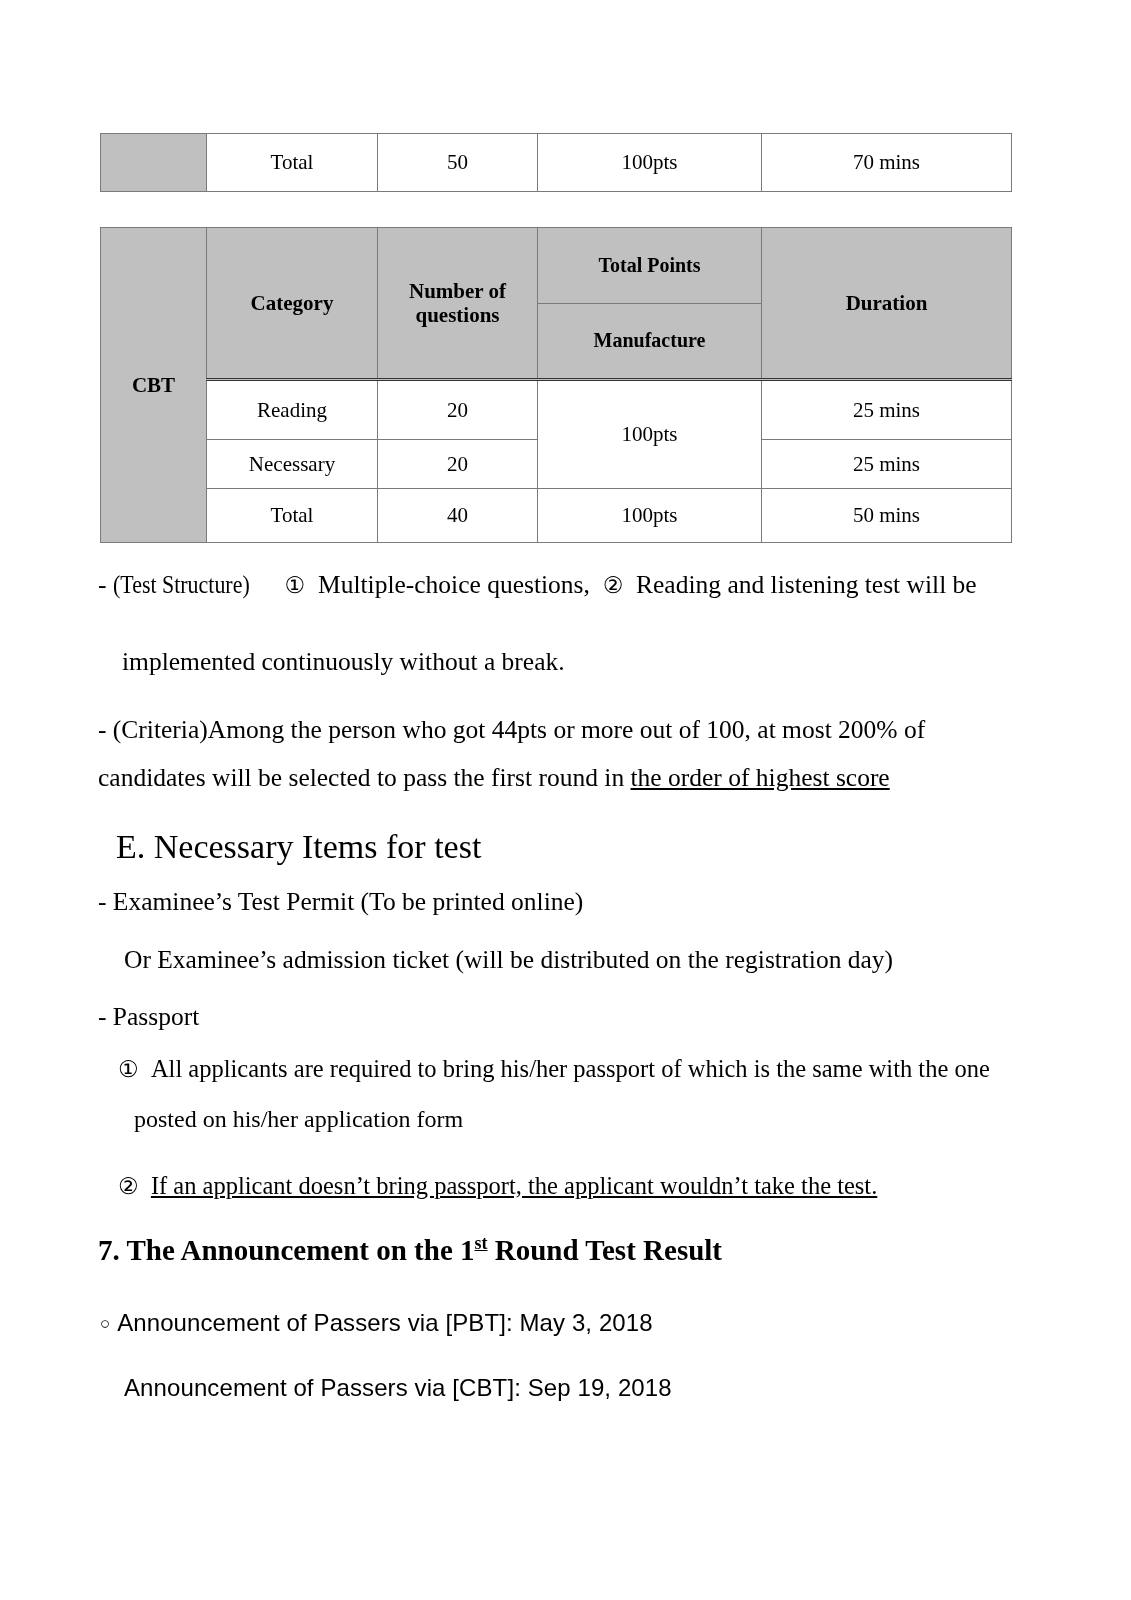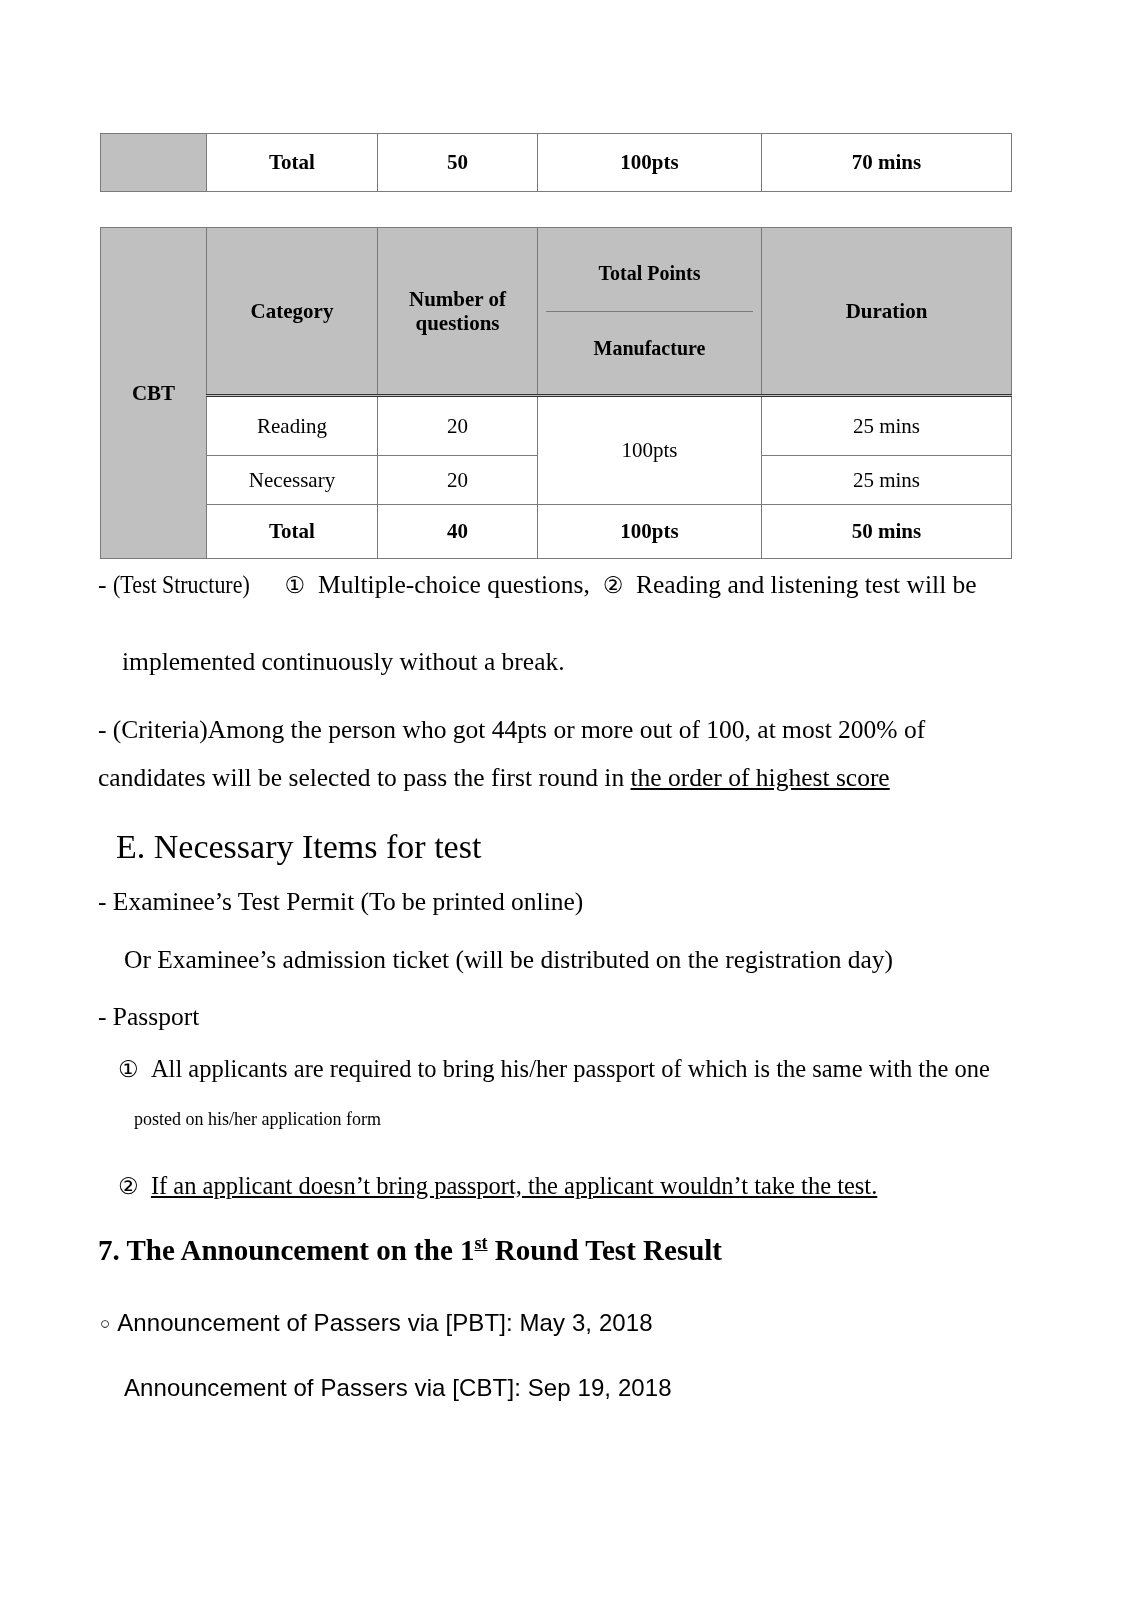--- a/index.html
+++ b/index.html
@@ -32,21 +32,21 @@
   }
   table.doc-table td {
     border: 1px solid #7a7a7a;
     text-align: center;
     vertical-align: middle;
     padding: 0 2px;
     font-size: 21px;
     line-height: 1.15;
   }
   .gray { background: #c0c0c0; }
-  .bold { font-weight: bold; }
+  .bold { font-weight: normal; }
 
   
   #table-total {
     left: 100px;
     top: 133px;
     width: 911px;
   }
   #table-total td { height: 57px; }
 
   
@@ -60,21 +60,21 @@
     font-weight: bold;
     font-size: 20px;
   }
   .thick-top { border-top: 3px double #333 !important; }
   .cbt-label {
     font-weight: bold;
     font-size: 26px;
     background: #c0c0c0;
   }
   .split-cell {
-    padding: 8px !important;
+    padding: 0 !important;
     vertical-align: top;
   }
   .split-cell .half {
     height: 50%;
     display: flex;
     align-items: center;
     justify-content: center;
     font-weight: bold;
     font-size: 20px;
   }
@@ -200,21 +200,21 @@
 
   <div class="para sub-head" style="left:116px; top:821px;">E. Necessary Items for test</div>
 
   <div class="para" style="left:98px; top:876px;">- Examinee’s Test Permit (To be printed online)</div>
   <div class="para" style="left:124px; top:934px;">Or Examinee’s admission ticket (will be distributed on the registration day)</div>
   <div class="para" style="left:98px; top:991px;">- Passport</div>
 
   <div class="para" style="left:118px; top:1043px; font-size:24.5px;">
     <span class="circ">①</span>&nbsp;&nbsp;<span>All applicants are required to bring his/her passport of which is the same with the one</span>
   </div>
-  <div class="para" style="left:134px; top:1094px; font-size:18px;">posted on his/her application form</div>
+  <div class="para" style="left:134px; top:1094px; font-size:24px;">posted on his/her application form</div>
 
   <div class="para" style="left:118px; top:1160px; font-size:24.5px;">
     <span class="circ">②</span>&nbsp;&nbsp;<span class="u">If an applicant doesn’t bring passport, the applicant wouldn’t take the test.</span>
   </div>
 
   <div class="para big-head" style="left:98px; top:1225px;">
     <span>7. </span><span>The Announcement on the 1</span><sup>st</sup><span> Round Test Result</span>
   </div>
 
   <div class="para sans" style="left:100px; top:1297px;">

